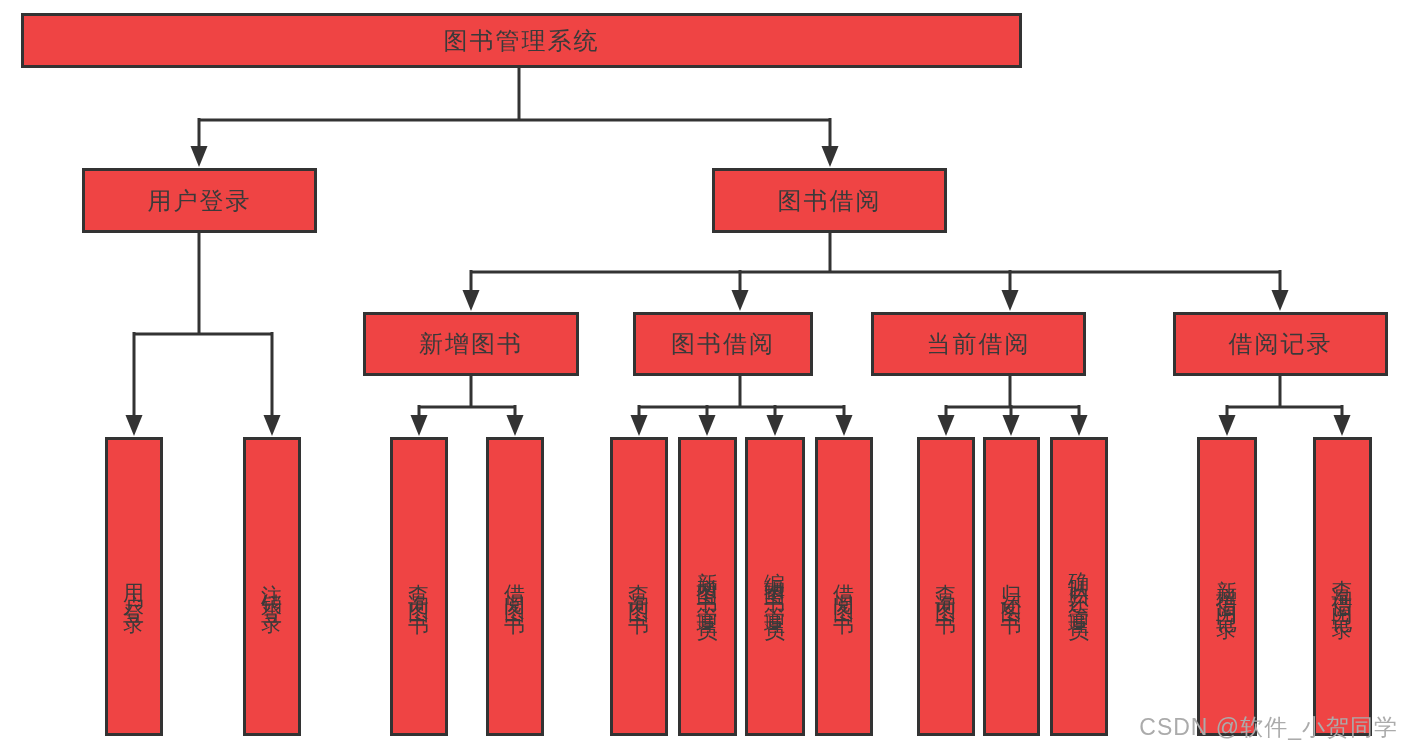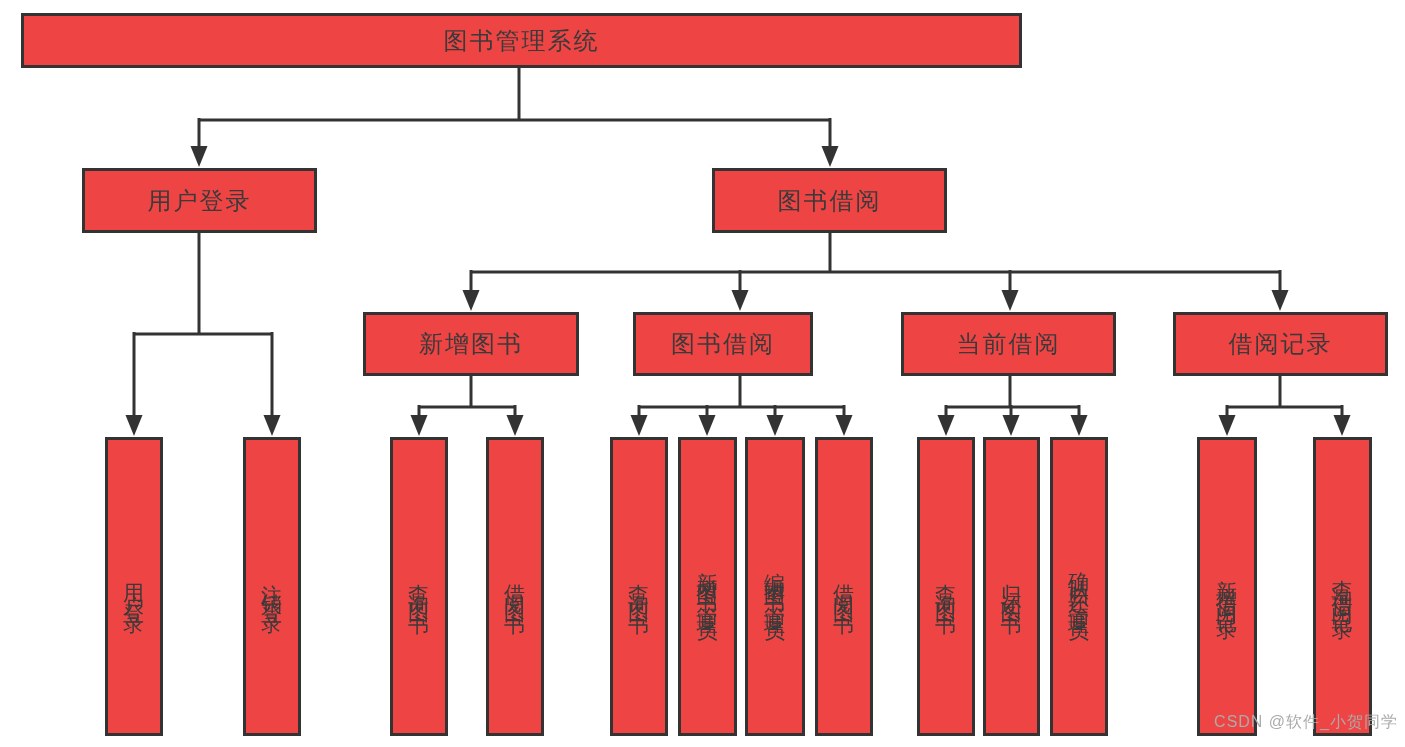--- a/index.html
+++ b/index.html
@@ -14,21 +14,21 @@
   }
   .hlabel{font-size:24px;letter-spacing:2px;white-space:nowrap;}
   .vtext{
     writing-mode:vertical-rl;text-orientation:mixed;
     font-size:21px;line-height:1;letter-spacing:10px;white-space:nowrap;
   }
   .leaf-mid .vtext{letter-spacing:8px;}
   .leaf-long .vtext{letter-spacing:7px;}
   .watermark{
     position:absolute;top:712px;right:7px;z-index:5;
-    font-size:16px;color:#ababab;letter-spacing:1px;white-space:nowrap;
+    font-size:23px;color:#ababab;letter-spacing:1px;white-space:nowrap;
   }
 </style>
 </head>
 <body>
 
 <div class="canvas">
 
   <svg class="connectors" width="1405" height="747" viewBox="0 0 1405 747">
     <g stroke="#333333" stroke-width="3" fill="none">
 
@@ -93,21 +93,21 @@
   <div class="box" style="left:712px;top:168px;width:235px;height:65px">
     <span class="hlabel">图书借阅</span>
   </div>
 
   <div class="box" style="left:363px;top:312px;width:216px;height:64px">
     <span class="hlabel">新增图书</span>
   </div>
   <div class="box" style="left:633px;top:312px;width:180px;height:64px">
     <span class="hlabel">图书借阅</span>
   </div>
-  <div class="box" style="left:901px;top:312px;width:215px;height:64px">
+  <div class="box" style="left:871px;top:312px;width:215px;height:64px">
     <span class="hlabel">当前借阅</span>
   </div>
   <div class="box" style="left:1173px;top:312px;width:215px;height:64px">
     <span class="hlabel">借阅记录</span>
   </div>
 
   <div class="box leaf" style="left:105px;top:437px;width:58px;height:299px">
     <span class="vtext">用户登录</span>
   </div>
   <div class="box leaf" style="left:243px;top:437px;width:58px;height:299px">

